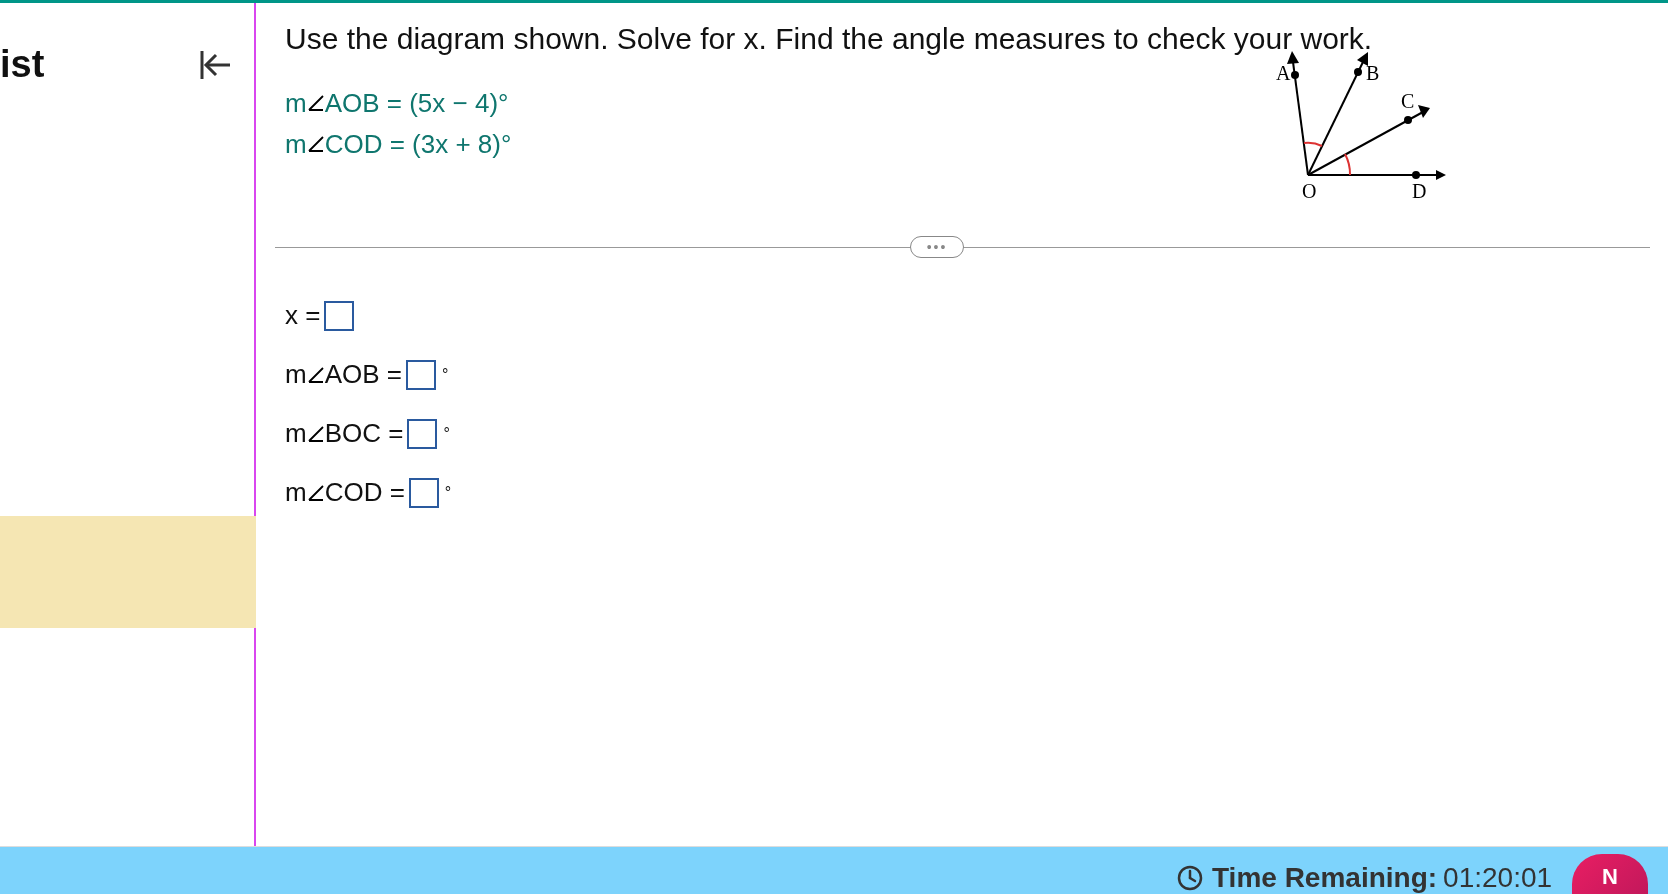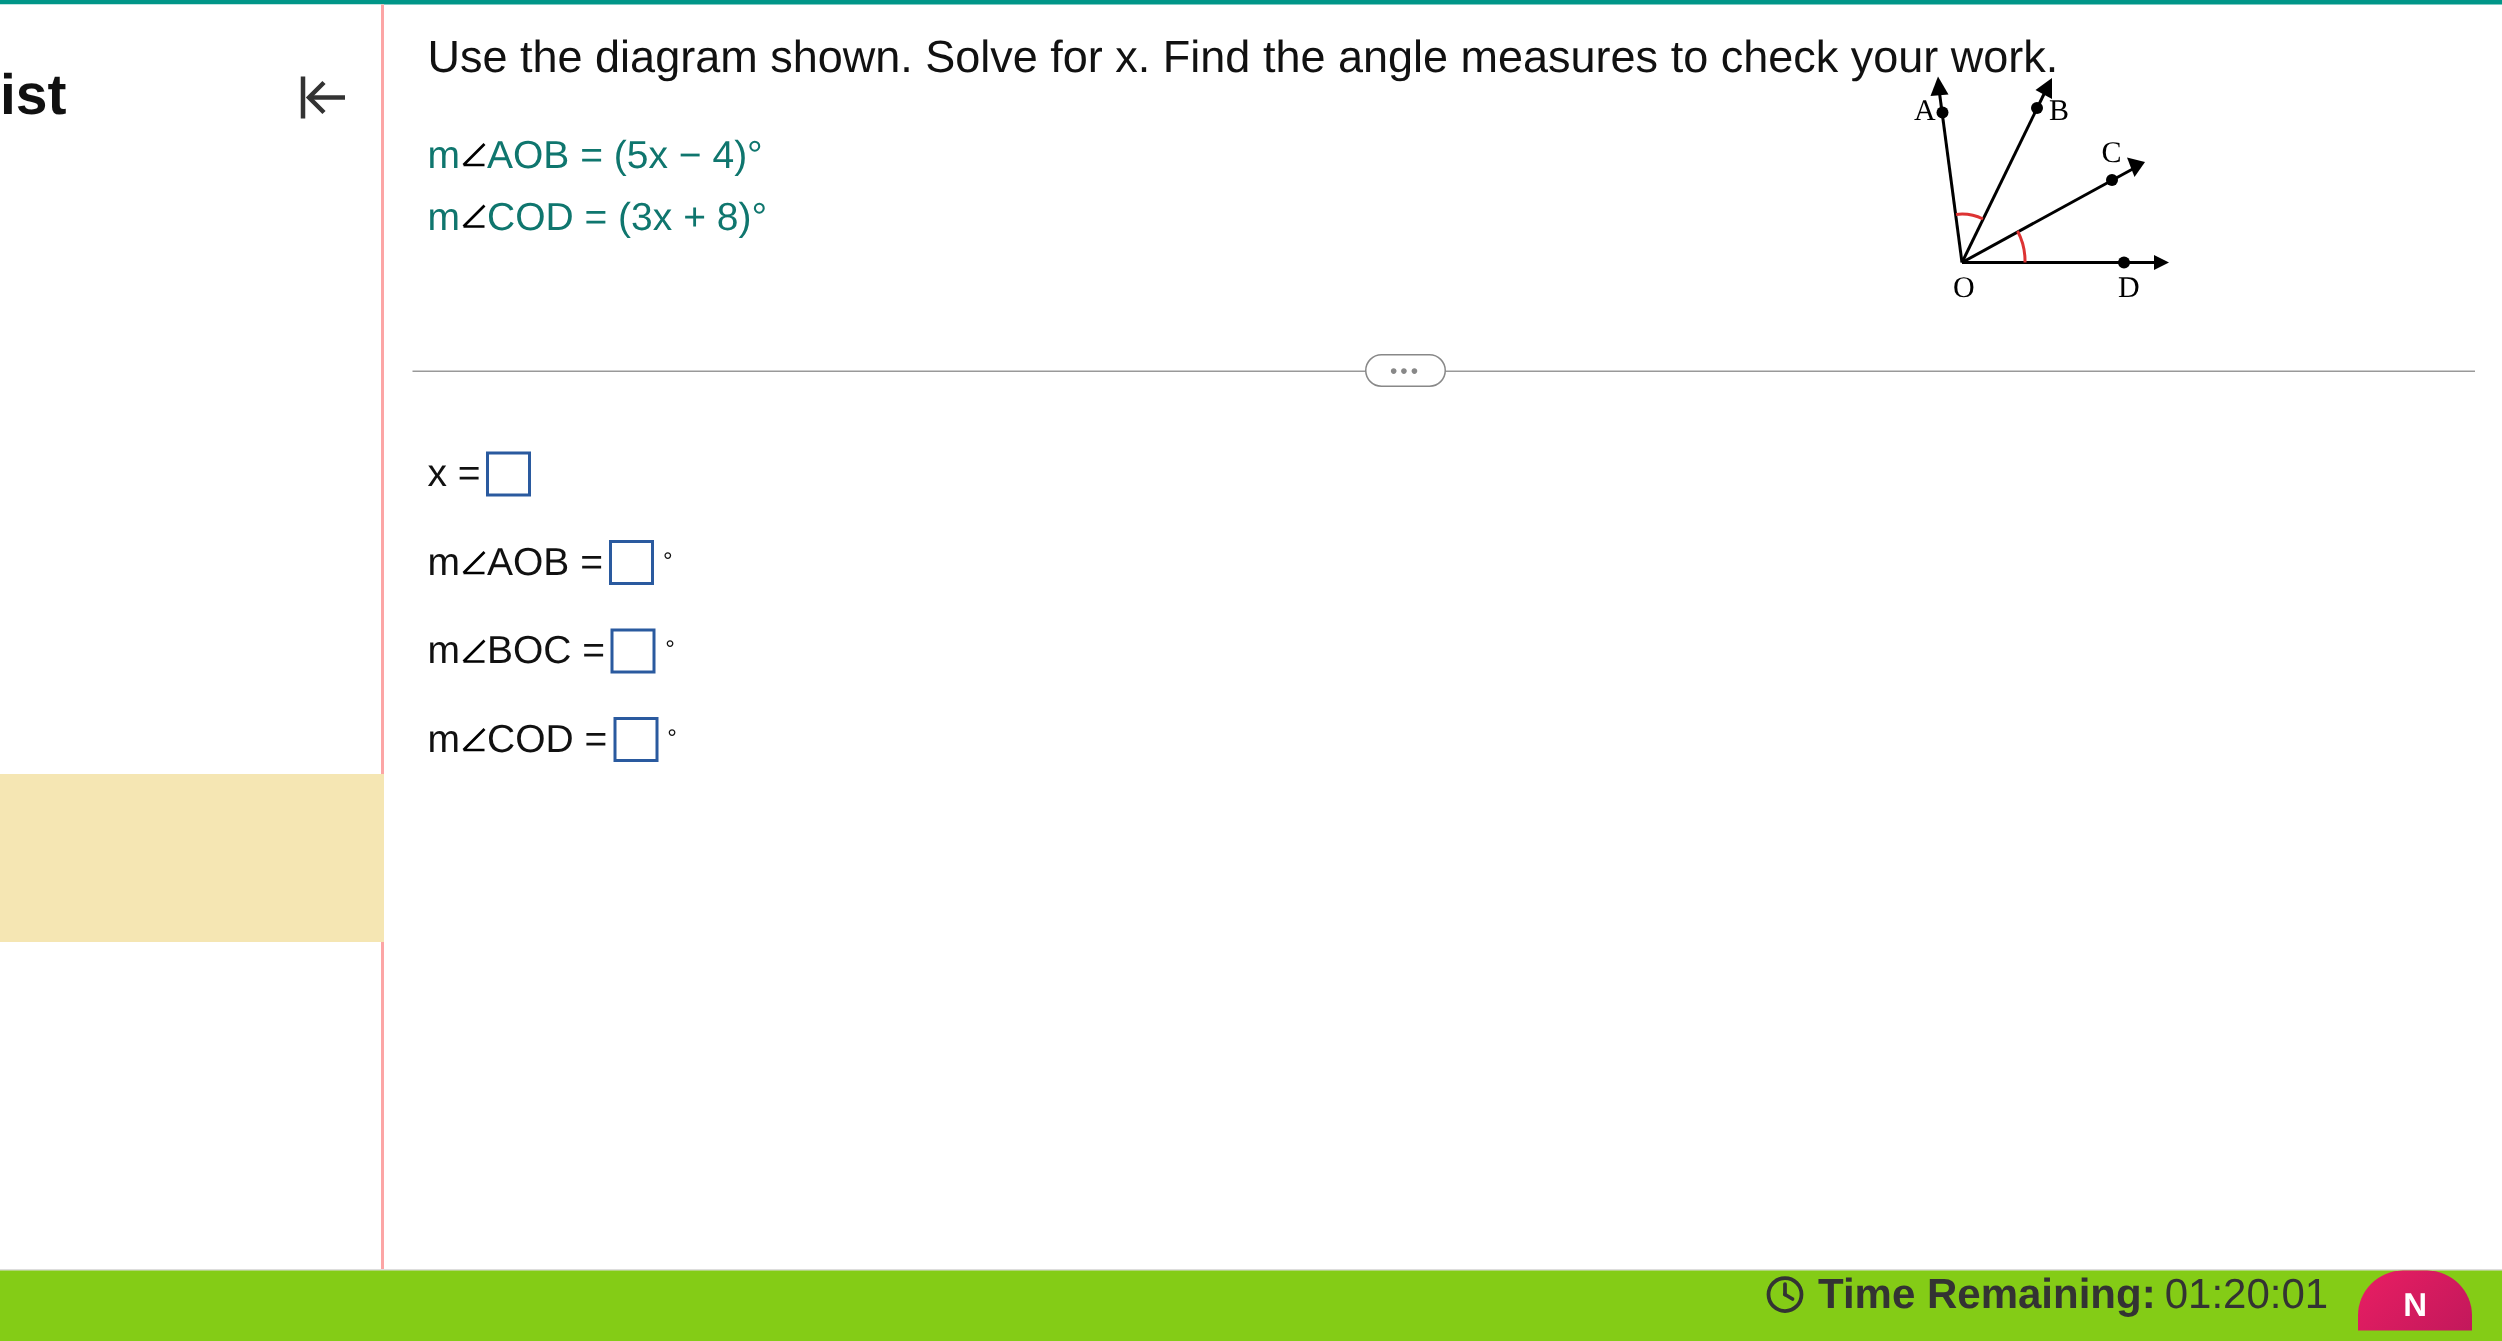--- a/index.html
+++ b/index.html
@@ -18,21 +18,21 @@
       right: 0;
       height: 3px;
       background: #009688;
     }
     .sidebar {
       position: absolute;
       left: 0;
       top: 3px;
       width: 256px;
       height: 851px;
-      border-right: 2px solid #fca5a5;
+      border-right: 2px solid #d946ef;
       background: #fff;
     }
     .sidebar-title {
       position: absolute;
       left: 0;
       top: 40px;
       font-size: 38px;
       font-weight: bold;
       color: #111;
     }
@@ -143,24 +143,24 @@
       top: 30px;
       width: 200px;
       height: 170px;
     }
     .footer {
       position: absolute;
       bottom: 0;
       left: 0;
       right: 0;
       height: 48px;
-      background: #84cc16;
+      background: #7dd3fc;
       border-top: 1px solid #ddd;
       display: flex;
-      align-items: flex-start;
+      align-items: flex-end;
       justify-content: flex-end;
       padding-right: 20px;
     }
     .timer-section {
       display: flex;
       align-items: center;
       font-size: 28px;
       color: #333;
       margin-right: 20px;
     }

